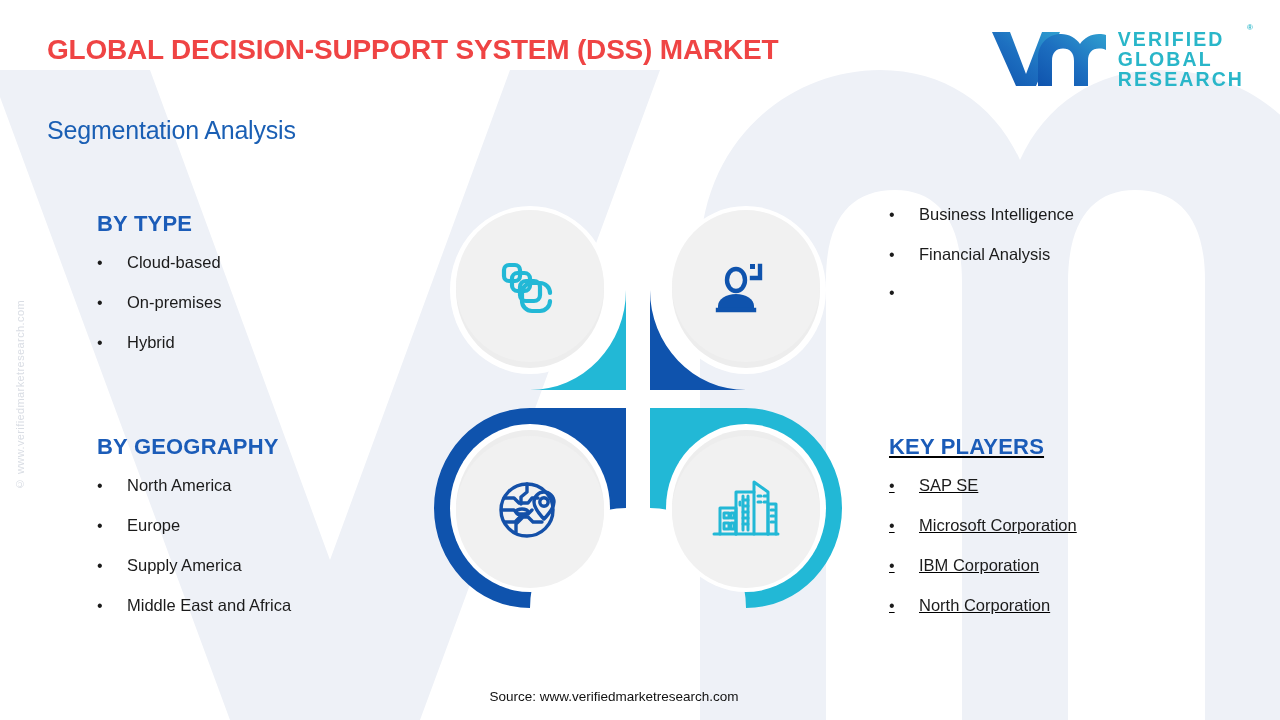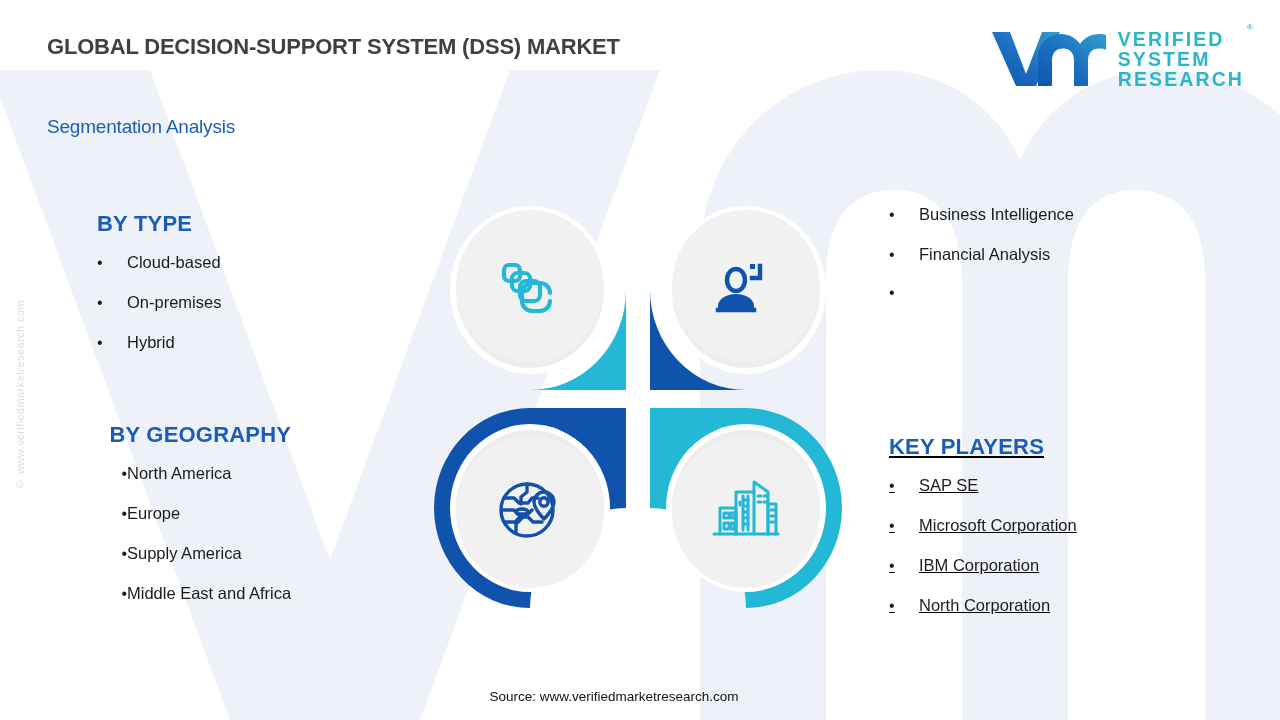--- a/index.html
+++ b/index.html
@@ -43,31 +43,31 @@
     position: absolute;
     left: 0; top: 0;
     width: 1280px;
     height: 110px;
     z-index: 5;
   }
   .title {
     position: absolute;
     left: 47px;
     top: 34px;
-    font-size: 22px;
+    font-size: 28px;
     font-weight: bold;
-    color: #404040;
+    color: #ef4444;
     letter-spacing: -0.2px;
     white-space: nowrap;
   }
   .subtitle {
     position: absolute;
     left: 47px;
     top: 116px;
-    font-size: 19px;
+    font-size: 25px;
     color: #1a5fb4;
     font-weight: normal;
     letter-spacing: -0.2px;
     white-space: nowrap;
     z-index: 5;
   }
 
   
   .logo {
     position: absolute;
@@ -122,21 +122,21 @@
   }
   .bullets li .dot {
     flex: 0 0 auto;
     width: 30px;
     color: #1b1b1b;
     font-size: 16px;
     line-height: 1;
   }
 
   .col-type      { left: 97px;  top: 211px; }
-  .col-geo       { left: 97px;  top: 422px; text-align: right; }
+  .col-geo       { left: 97px;  top: 434px; }
   .col-app       { left: 889px; top: 205px; }
   .col-key       { left: 889px; top: 434px; text-decoration: underline; }
 
   
   .cluster {
     position: absolute;
     left: 430px;
     top: 186px;
     width: 420px;
     height: 440px;
@@ -219,21 +219,21 @@
       <path d="M50 62 L50 34 C50 20 60 10 73 10 C81 10 88 14 92 20
                C96 14 103 10 111 10 C114 10 116 10.4 118 11 L118 26
                C116 25 114 24.6 111 24.6 C104 24.6 100 29 100 37 L100 62
                L86 62 L86 37 C86 29 82 24.6 75 24.6 C68 24.6 64 29 64 37 L64 62 Z" fill="url(#vmgrad)"></path>
     </svg>
   </span>
   <span class="logo-text">
     <span class="logo-line">
       <span>VERIFIED</span><span class="logo-reg">®</span>
     </span>
-    <span class="logo-line">SYSTEM</span>
+    <span class="logo-line">GLOBAL</span>
     <span class="logo-line">RESEARCH</span>
   </span>
 </div>
 
 <div class="col col-type">
   <div class="col-head">BY TYPE</div>
   <ul class="bullets">
     <li>
         <span class="dot">•</span>
         <span>Cloud-based</span>

